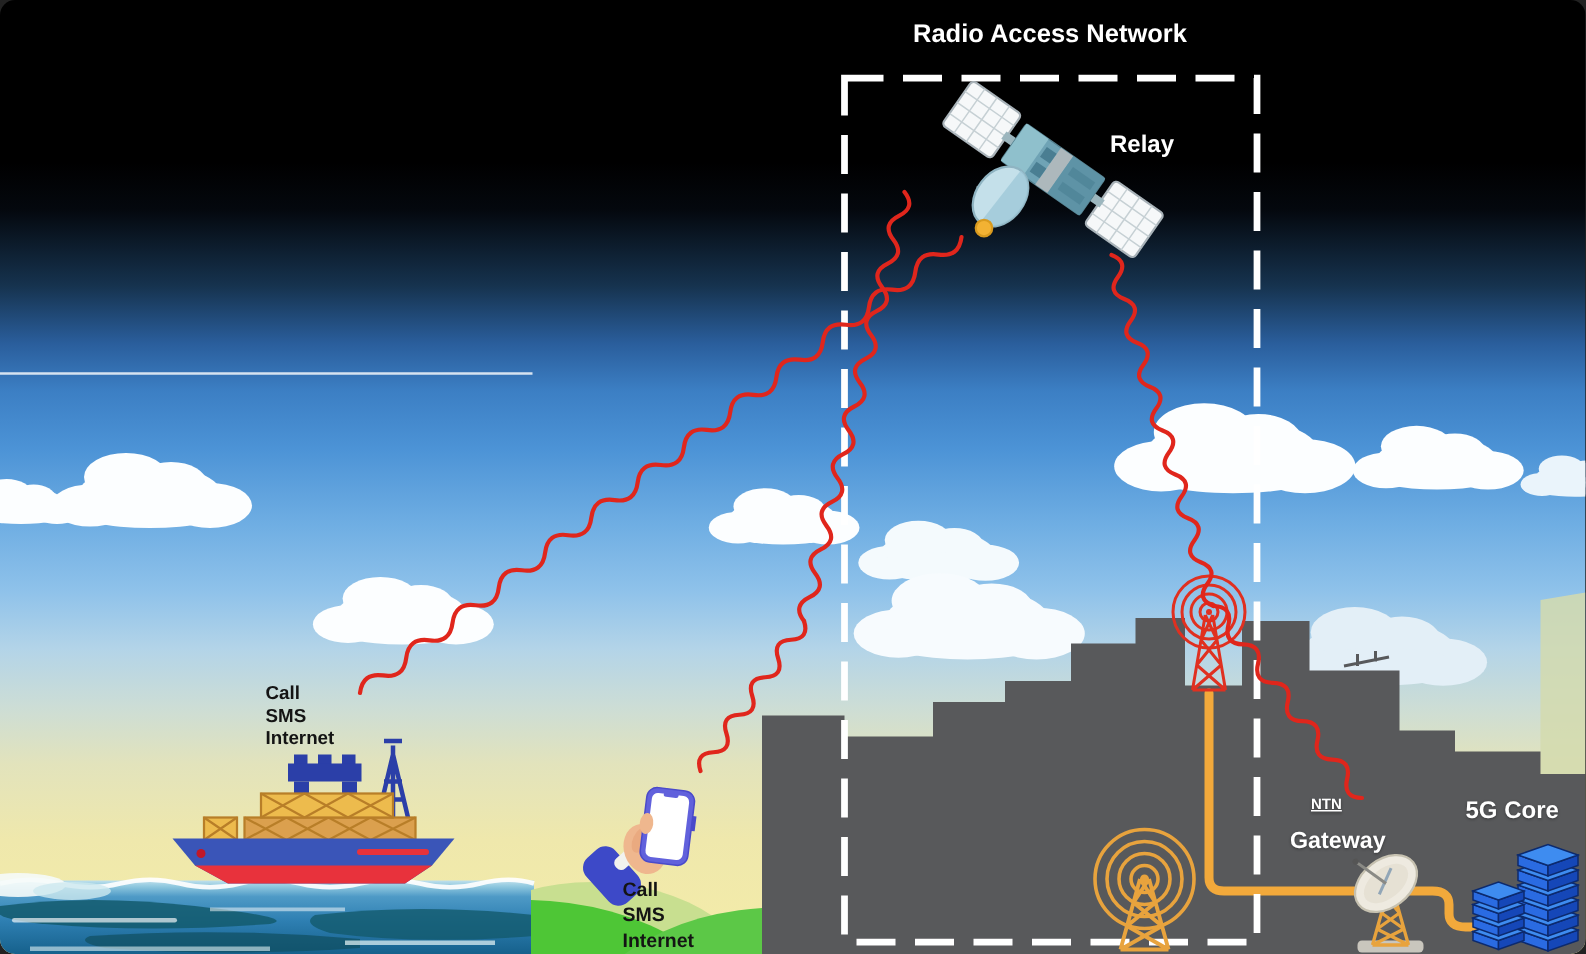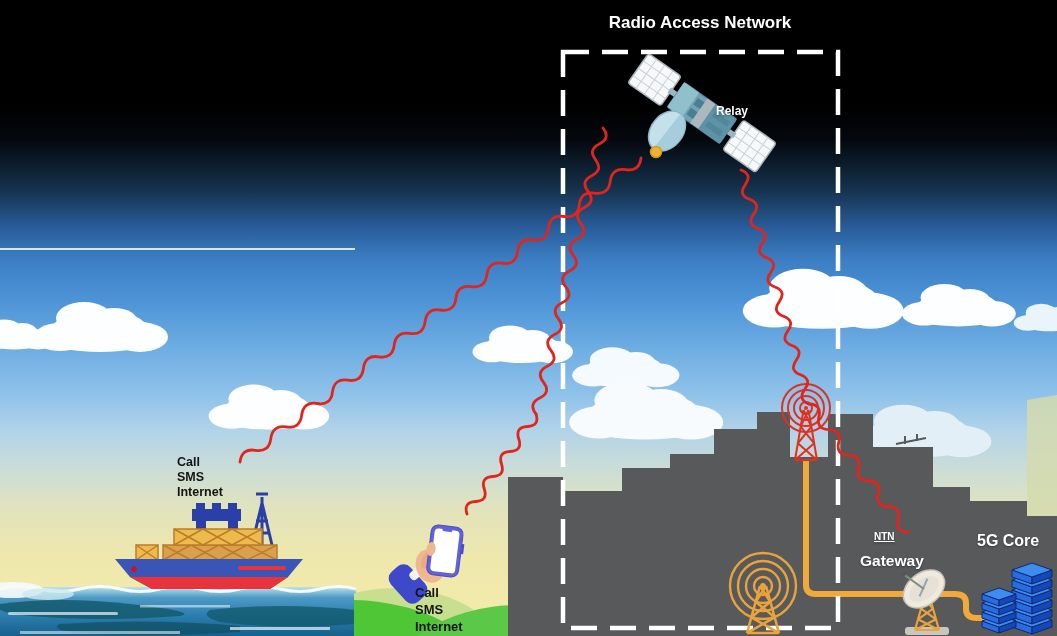--- a/index.html
+++ b/index.html
@@ -3,28 +3,29 @@
 <meta charset="utf-8">
 <style>
   html,body{margin:0;padding:0;background:#222;}
   .stage{
     position:relative;width:1057px;height:636px;overflow:hidden;
     font-family:"Liberation Sans",sans-serif;
     background:linear-gradient(to bottom,
       #000000 0%, #000000 17%, #04080e 22%, #16334f 30%, #2a5e9c 36%,
       #3c7fc4 41%, #4c93d6 47%, #6faee3 55%, #8fc2ea 62%, #b3d4e8 68%,
       #ccddd6 74%, #e2e3bc 80%, #efe8ac 88%, #f4eca8 100%);
+    border-radius:10px;
   }
   .stage svg{position:absolute;left:0;top:0;}
   .label{position:absolute;font-weight:700;color:#ffffff;
          text-shadow:0 1px 2px rgba(0,0,0,.4);white-space:nowrap;}
   .label.dark{color:#141414;text-shadow:none;}
   .ran-title{left:560px;top:12px;width:280px;text-align:center;
              font-size:17px;line-height:22px;}
-  .relay{left:716px;top:88px;font-size:12px;margin-top:16px;}
+  .relay{left:740px;top:88px;font-size:16px;}
   .celltower{left:711px;top:527px;font-size:15.5px;line-height:24px;}
   .ntn-l1{left:874px;top:531px;font-size:10px;text-decoration:underline;}
   .ntn-l2{left:840px;top:552px;font-size:15.5px;padding-left:20px;}
   .core{left:977px;top:532px;font-size:16px;}
   .ship-services{left:177px;top:455px;font-size:12.5px;line-height:15.2px;}
   .phone-services{left:415px;top:584px;font-size:13px;line-height:17px;}
 </style>
 </head>
 <body>
 

